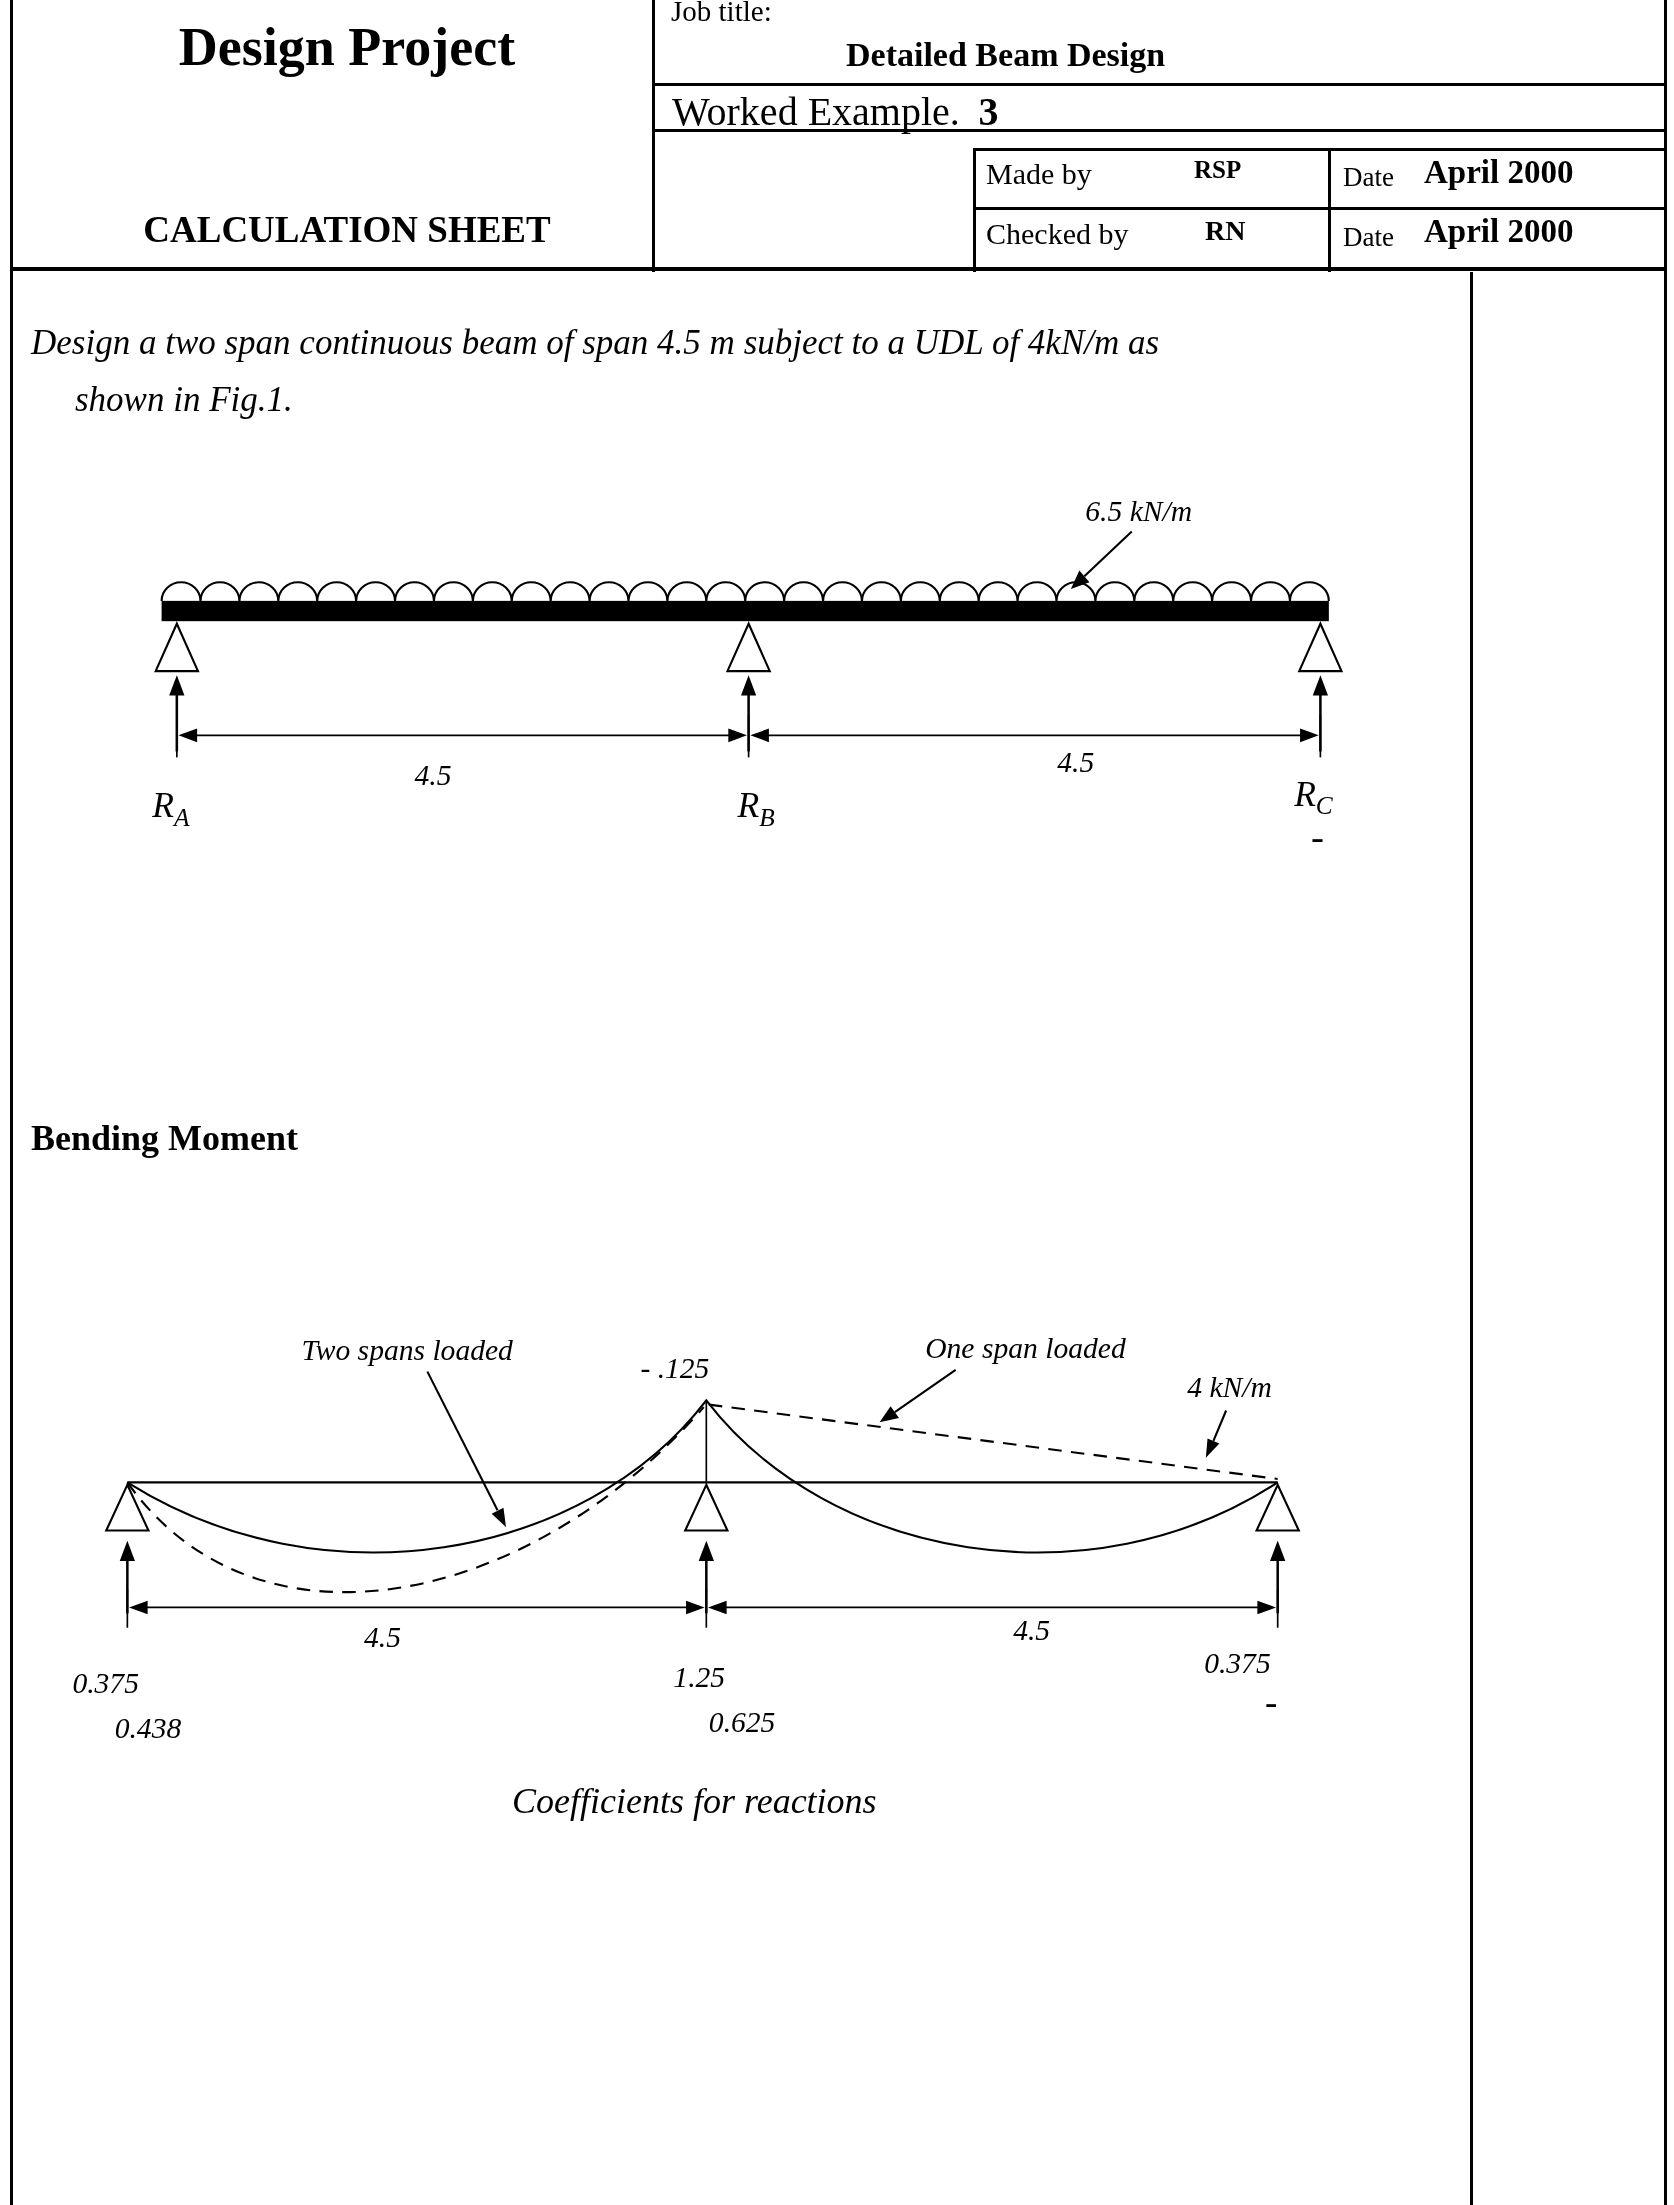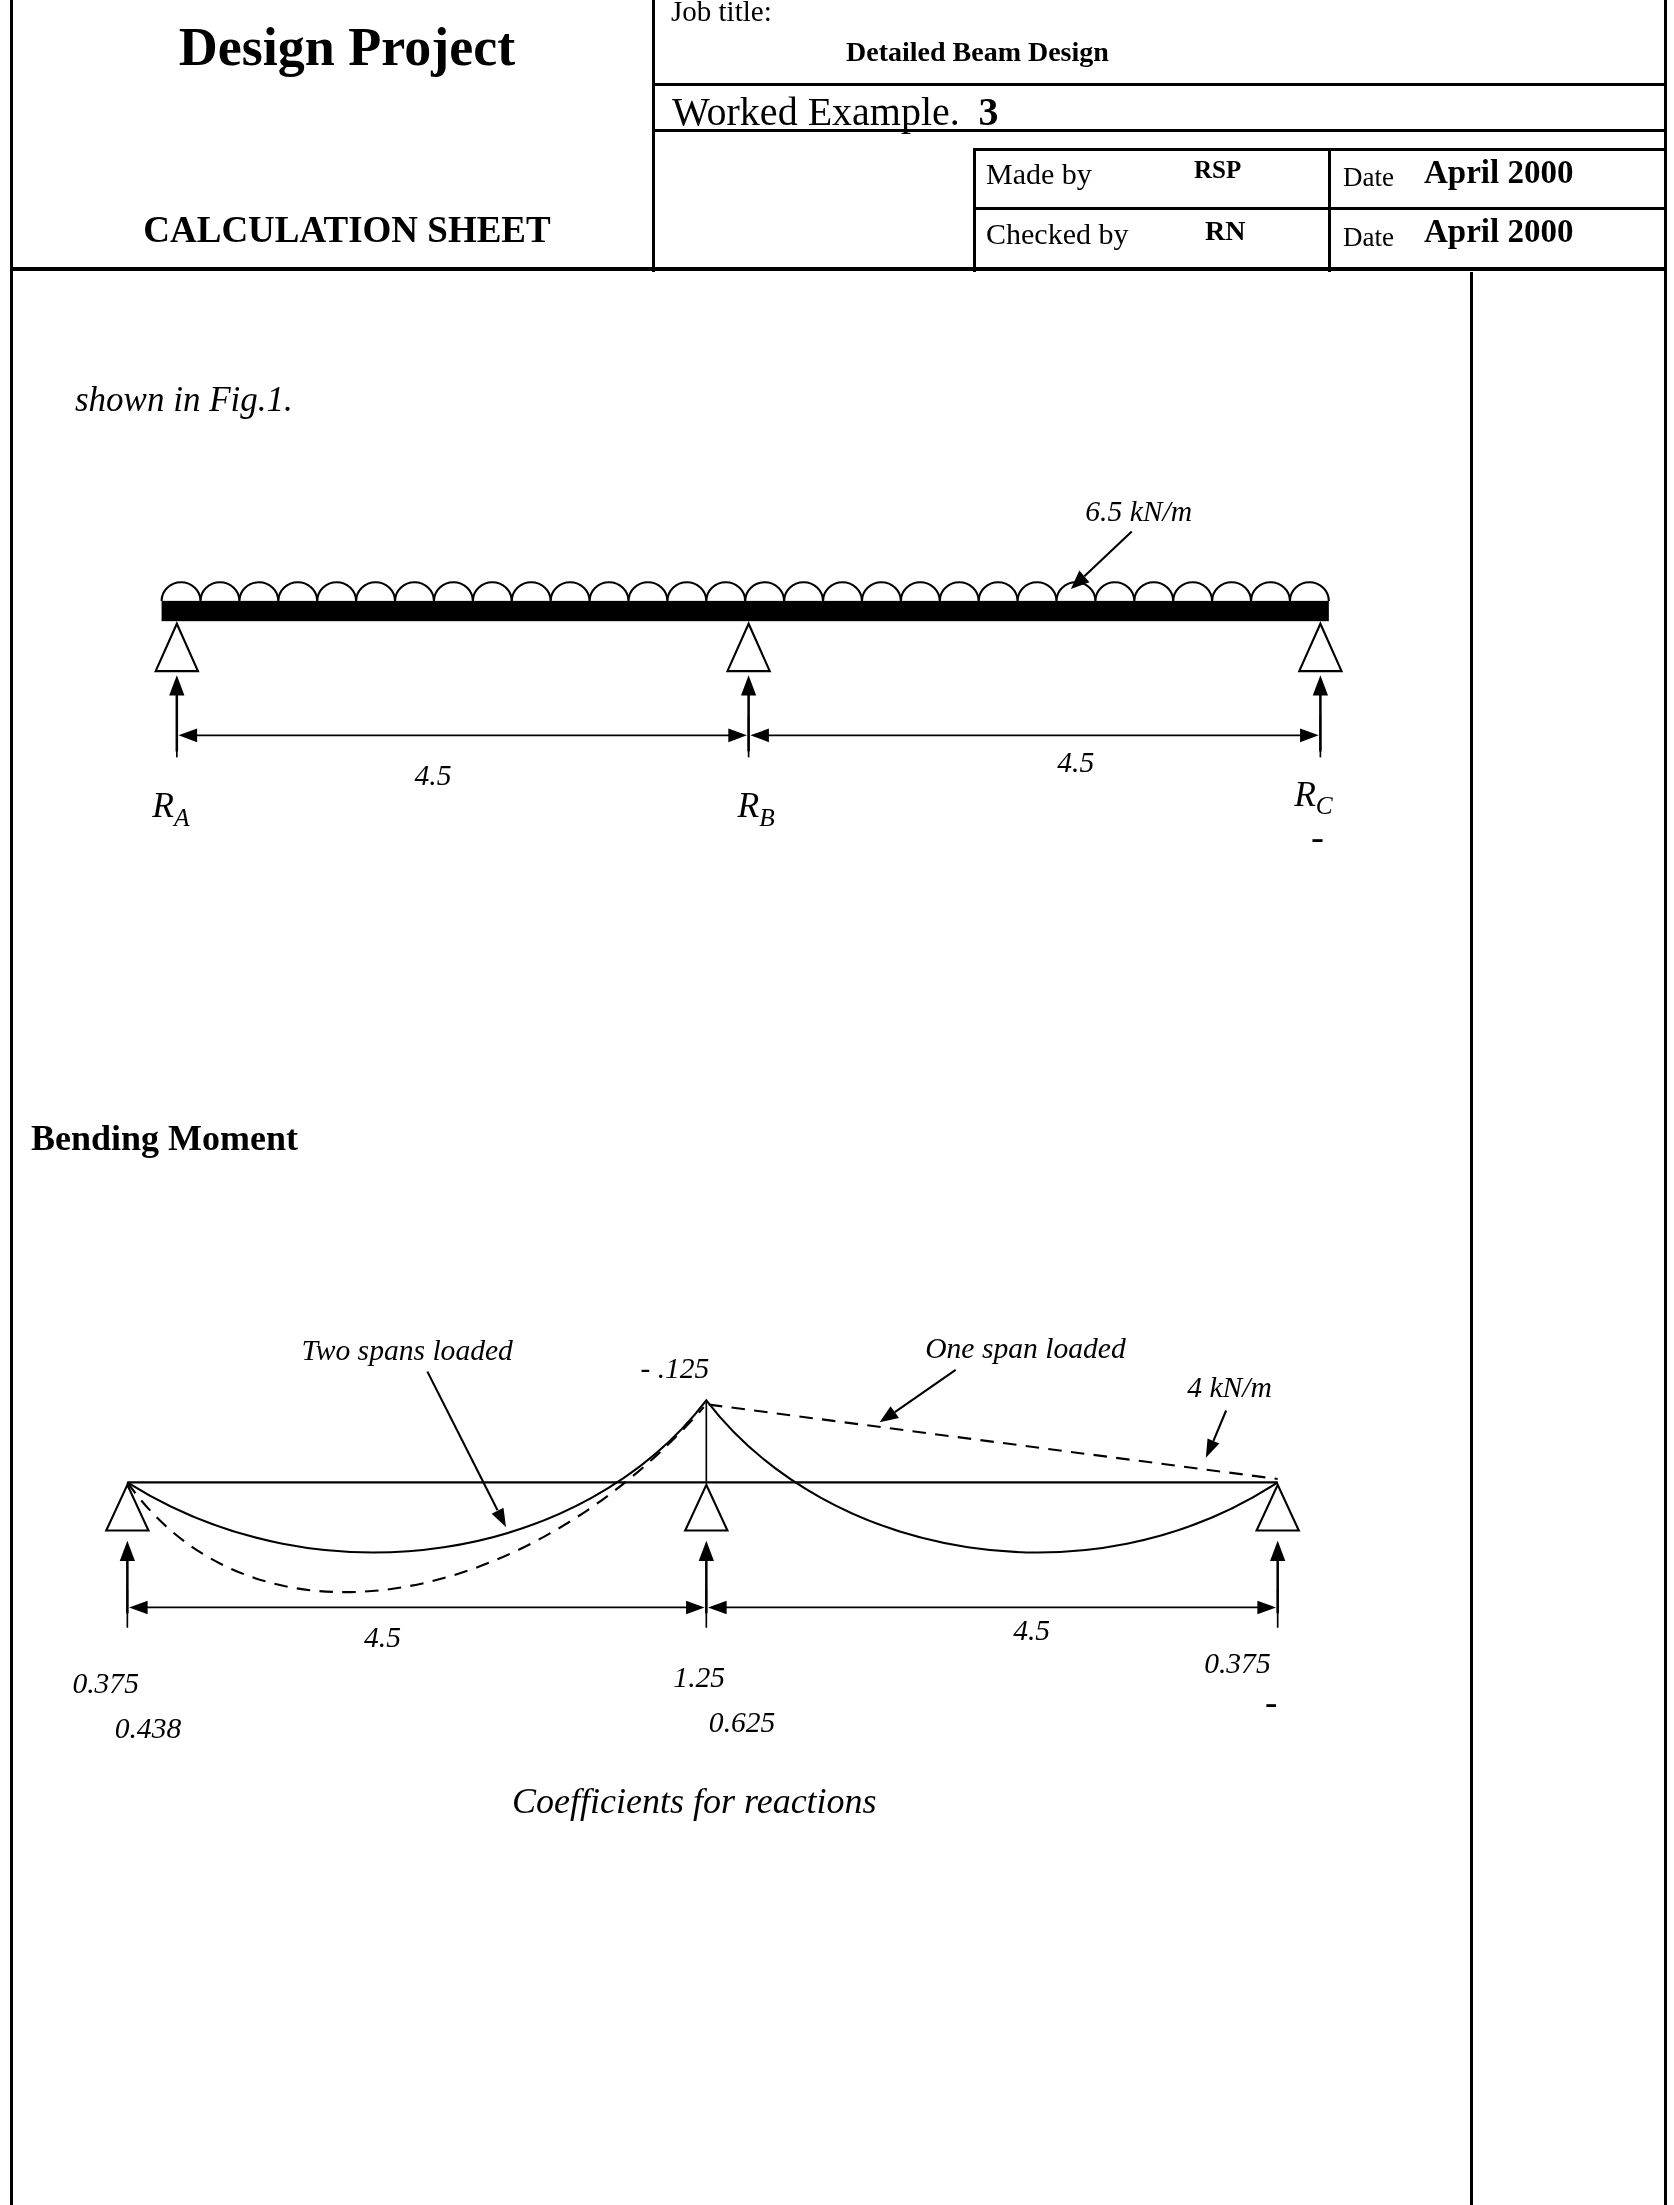--- a/index.html
+++ b/index.html
@@ -30,36 +30,37 @@
   <div class="hline" style="left:973px;top:207px;width:694px;height:2.5px;"></div>
   <div class="vline" style="left:973px;top:148px;width:2.5px;height:124px;"></div>
   <div class="vline" style="left:1328px;top:148px;width:2.5px;height:124px;"></div>
   <div class="hline" style="left:10px;top:267px;width:1656px;height:4.2px;"></div>
   <div class="vline" style="left:1470px;top:272px;width:2.5px;height:1934px;"></div>
 
   <div class="t b center" style="left:110px;top:8.5px;width:474px;font-size:54px;margin-top:7px;">Design Project</div>
   <div class="t b center" style="left:110px;top:208px;width:474px;font-size:37px;">CALCULATION SHEET</div>
 
   <div class="t" style="left:671px;top:-5px;font-size:29px;">Job title:</div>
-  <div class="t b" style="left:846px;top:36px;font-size:28px;">Detailed Beam Design</div>
+  <div class="t b" style="left:846px;top:36px;font-size:34px;">Detailed Beam Design</div>
 
   <div class="t" style="left:672px;top:88px;font-size:40px;">
     <span>Worked Example.</span><span class="b" style="margin-left:18.6px;">3</span>
   </div>
 
   <div class="t" style="left:986px;top:157px;font-size:30px;">Made by</div>
   <div class="t b" style="left:1194px;top:156px;font-size:25px;">RSP</div>
   <div class="t" style="left:1343px;top:162px;font-size:27px;">Date</div>
   <div class="t b" style="left:1424px;top:154px;font-size:33px;">April 2000</div>
 
   <div class="t" style="left:986px;top:217px;font-size:30px;">Checked by</div>
   <div class="t b" style="left:1205px;top:215px;font-size:28px;">RN</div>
   <div class="t" style="left:1343px;top:222px;font-size:27px;">Date</div>
   <div class="t b" style="left:1424px;top:213px;font-size:33px;">April 2000</div>
 
+  <div class="t i" style="left:31px;top:323px;font-size:35px;">Design a two span continuous beam of span 4.5 m subject to a UDL of 4kN/m as</div>
   <div class="t i" style="left:31px;top:380px;font-size:35px;margin-left:44px;">shown in Fig.1.</div>
 
   <svg style="left:0;top:474px;" width="1438" height="406" viewBox="0 560 1700 480">
 
     <path fill="none" stroke="#000" stroke-width="2.5" d="M191,710 a23,22 0 0 1 46,0 a23,22 0 0 1 46,0 a23,22 0 0 1 46,0 a23,22 0 0 1 46,0 a23,22 0 0 1 46,0 a23,22 0 0 1 46,0 a23,22 0 0 1 46,0 a23,22 0 0 1 46,0 a23,22 0 0 1 46,0 a23,22 0 0 1 46,0 a23,22 0 0 1 46,0 a23,22 0 0 1 46,0 a23,22 0 0 1 46,0 a23,22 0 0 1 46,0 a23,22 0 0 1 46,0 a23,22 0 0 1 46,0 a23,22 0 0 1 46,0 a23,22 0 0 1 46,0 a23,22 0 0 1 46,0 a23,22 0 0 1 46,0 a23,22 0 0 1 46,0 a23,22 0 0 1 46,0 a23,22 0 0 1 46,0 a23,22 0 0 1 46,0 a23,22 0 0 1 46,0 a23,22 0 0 1 46,0 a23,22 0 0 1 46,0 a23,22 0 0 1 46,0 a23,22 0 0 1 46,0 a23,22 0 0 1 46,0"></path>
     <rect x="191" y="710" width="1380" height="24" fill="#000"></rect>
 
     <text class="flabel" x="1283" y="616" font-size="37">6.5 kN/m</text>
     <g>
       <line x1="1338" y1="628" x2="1282" y2="681" stroke="#000" stroke-width="2.5"></line>

